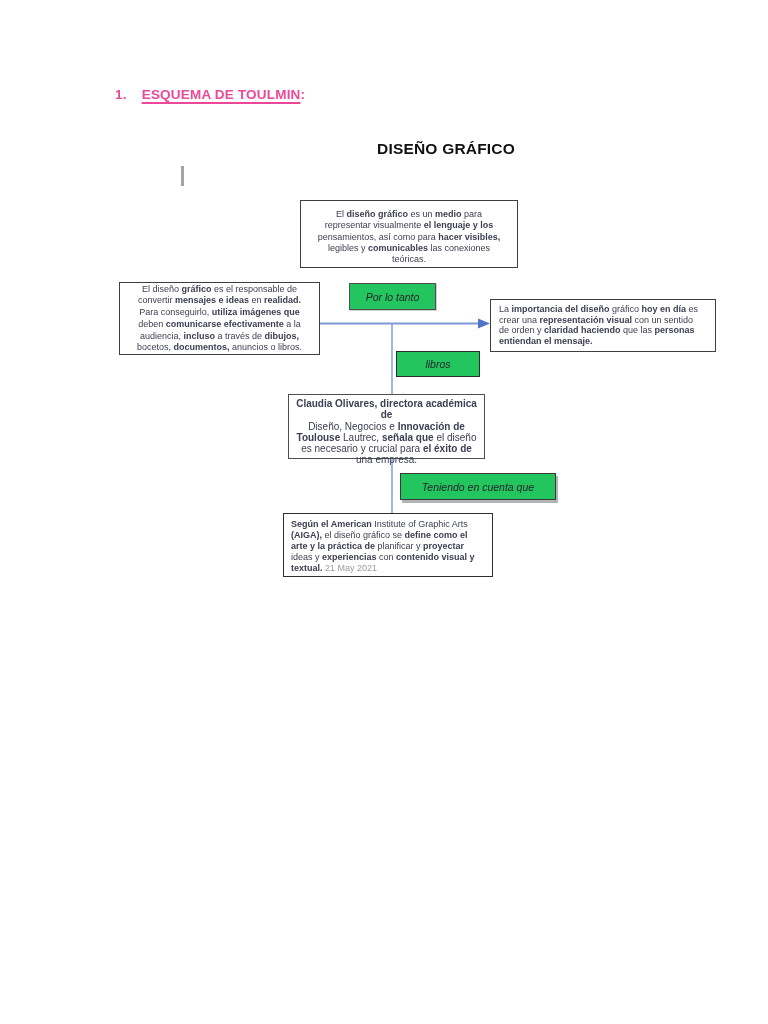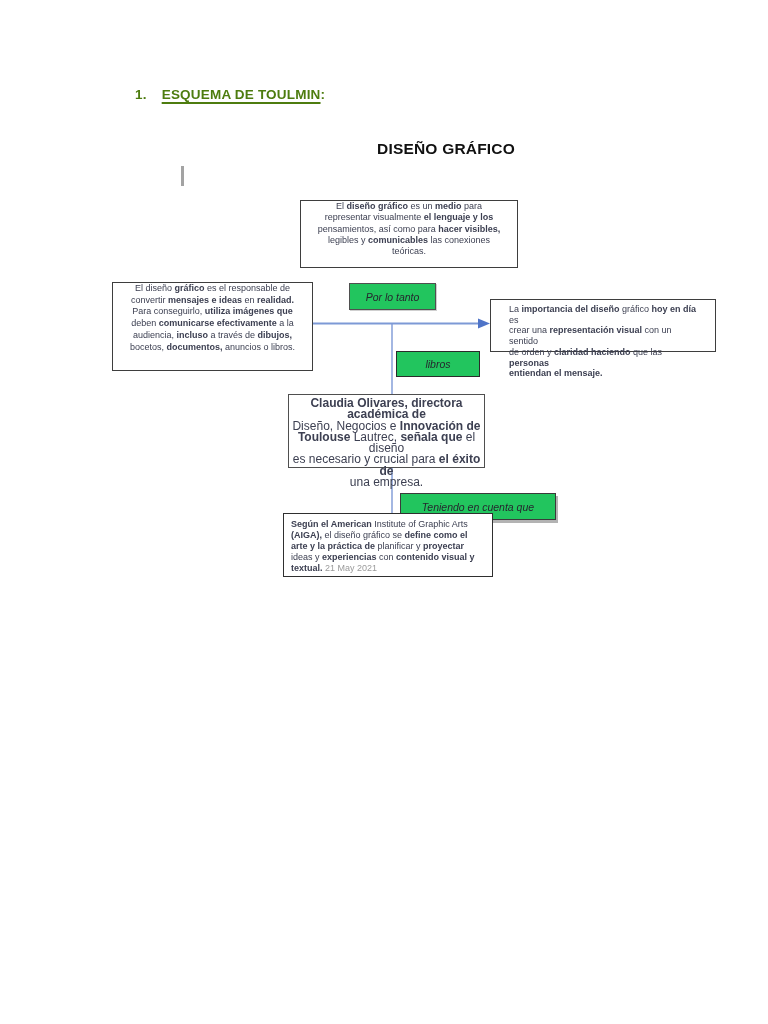--- a/index.html
+++ b/index.html
@@ -6,75 +6,75 @@
   .page{
     position:relative;
     width:768px;height:1024px;
     background:#ffffff;
     font-family:"Liberation Sans",sans-serif;
     overflow:hidden;
   }
   
   .heading{
     position:absolute;left:115px;top:87px;
-    font-size:13.5px;font-weight:bold;color:#4d7c0f;
-    letter-spacing:.2px;white-space:nowrap;margin-left:20px;
+    font-size:13.5px;font-weight:bold;color:#ec4899;
+    letter-spacing:.2px;white-space:nowrap;
   }
   .heading .num{display:inline-block;margin-right:15px;}
   .heading .utext{text-decoration:underline;text-decoration-thickness:1.5px;text-underline-offset:2.5px;}
   .cursor-mark{
     position:absolute;left:181px;top:166px;width:3px;height:20px;
     background:#a3a3a3;
   }
   .doc-title{
     position:absolute;left:377px;top:140px;
     font-size:15.5px;font-weight:bold;color:#101010;
     white-space:nowrap;letter-spacing:.2px;
   }
   
   .tbox{
     position:absolute;box-sizing:border-box;background:#ffffff;
     color:#3d4052;font-size:9px;
   }
   .tbox.claim{
     left:300px;top:200px;width:218px;height:68px;
     border:1.5px solid #3e3e3e;text-align:center;line-height:11.3px;
-    padding-top:0;
+    padding-top:8px;
   }
   .tbox.grounds{
-    left:112px;top:282px;width:201px;height:89px;
+    left:119px;top:282px;width:201px;height:73px;
     border:1.5px solid #3e3e3e;text-align:center;line-height:11.7px;
-    display:flex;align-items:flex-start;justify-content:center;
+    display:flex;align-items:flex-end;justify-content:center;
   }
   .tbox.conclusion{
     left:490px;top:299px;width:226px;height:53px;
     border:1.5px solid #3e3e3e;text-align:left;line-height:10.7px;
-    padding:4px 18px;
+    padding:4px 8px;
   }
   .tbox.warrant{
-    left:288px;top:394px;width:197px;height:74px;
+    left:288px;top:394px;width:197px;height:65px;
     border:1px solid #4f4f4f;text-align:center;line-height:11.3px;
-    font-size:12px;padding-top:3px;
+    font-size:10px;padding-top:3px;
   }
   .tbox.backing{
     left:283px;top:513px;width:210px;height:64px;
     border:1.5px solid #2f2f2f;text-align:left;line-height:11px;
     padding:5px 7px;
   }
   
   .lbox{
     position:absolute;box-sizing:border-box;background:#22c55e;
     border:1px solid #4f4f4f;color:#26262e;
     font-style:italic;font-size:10.5px;
     display:flex;align-items:center;justify-content:center;
     white-space:nowrap;
   }
   .lbox.por-lo-tanto{left:349px;top:283px;width:87px;height:27px;box-shadow:1px 1px 0 #cfcfcf;}
   .lbox.porque{left:396px;top:351px;width:84px;height:26px;border-width:1.5px;border-color:#2b2b2b;}
-  .lbox.teniendo{left:400px;top:473px;width:156px;height:27px;border-color:#3a3a3a;box-shadow:2px 3px 0 #b3b3b3;margin-top:20px;}
+  .lbox.teniendo{left:400px;top:473px;width:156px;height:27px;border-color:#3a3a3a;box-shadow:2px 3px 0 #b3b3b3;}
   .connector-svg{
     position:absolute;left:0;top:0;width:768px;height:1024px;
     pointer-events:none;
   }
 </style>
 </head>
 <body>
 
 <div class="page">
 

